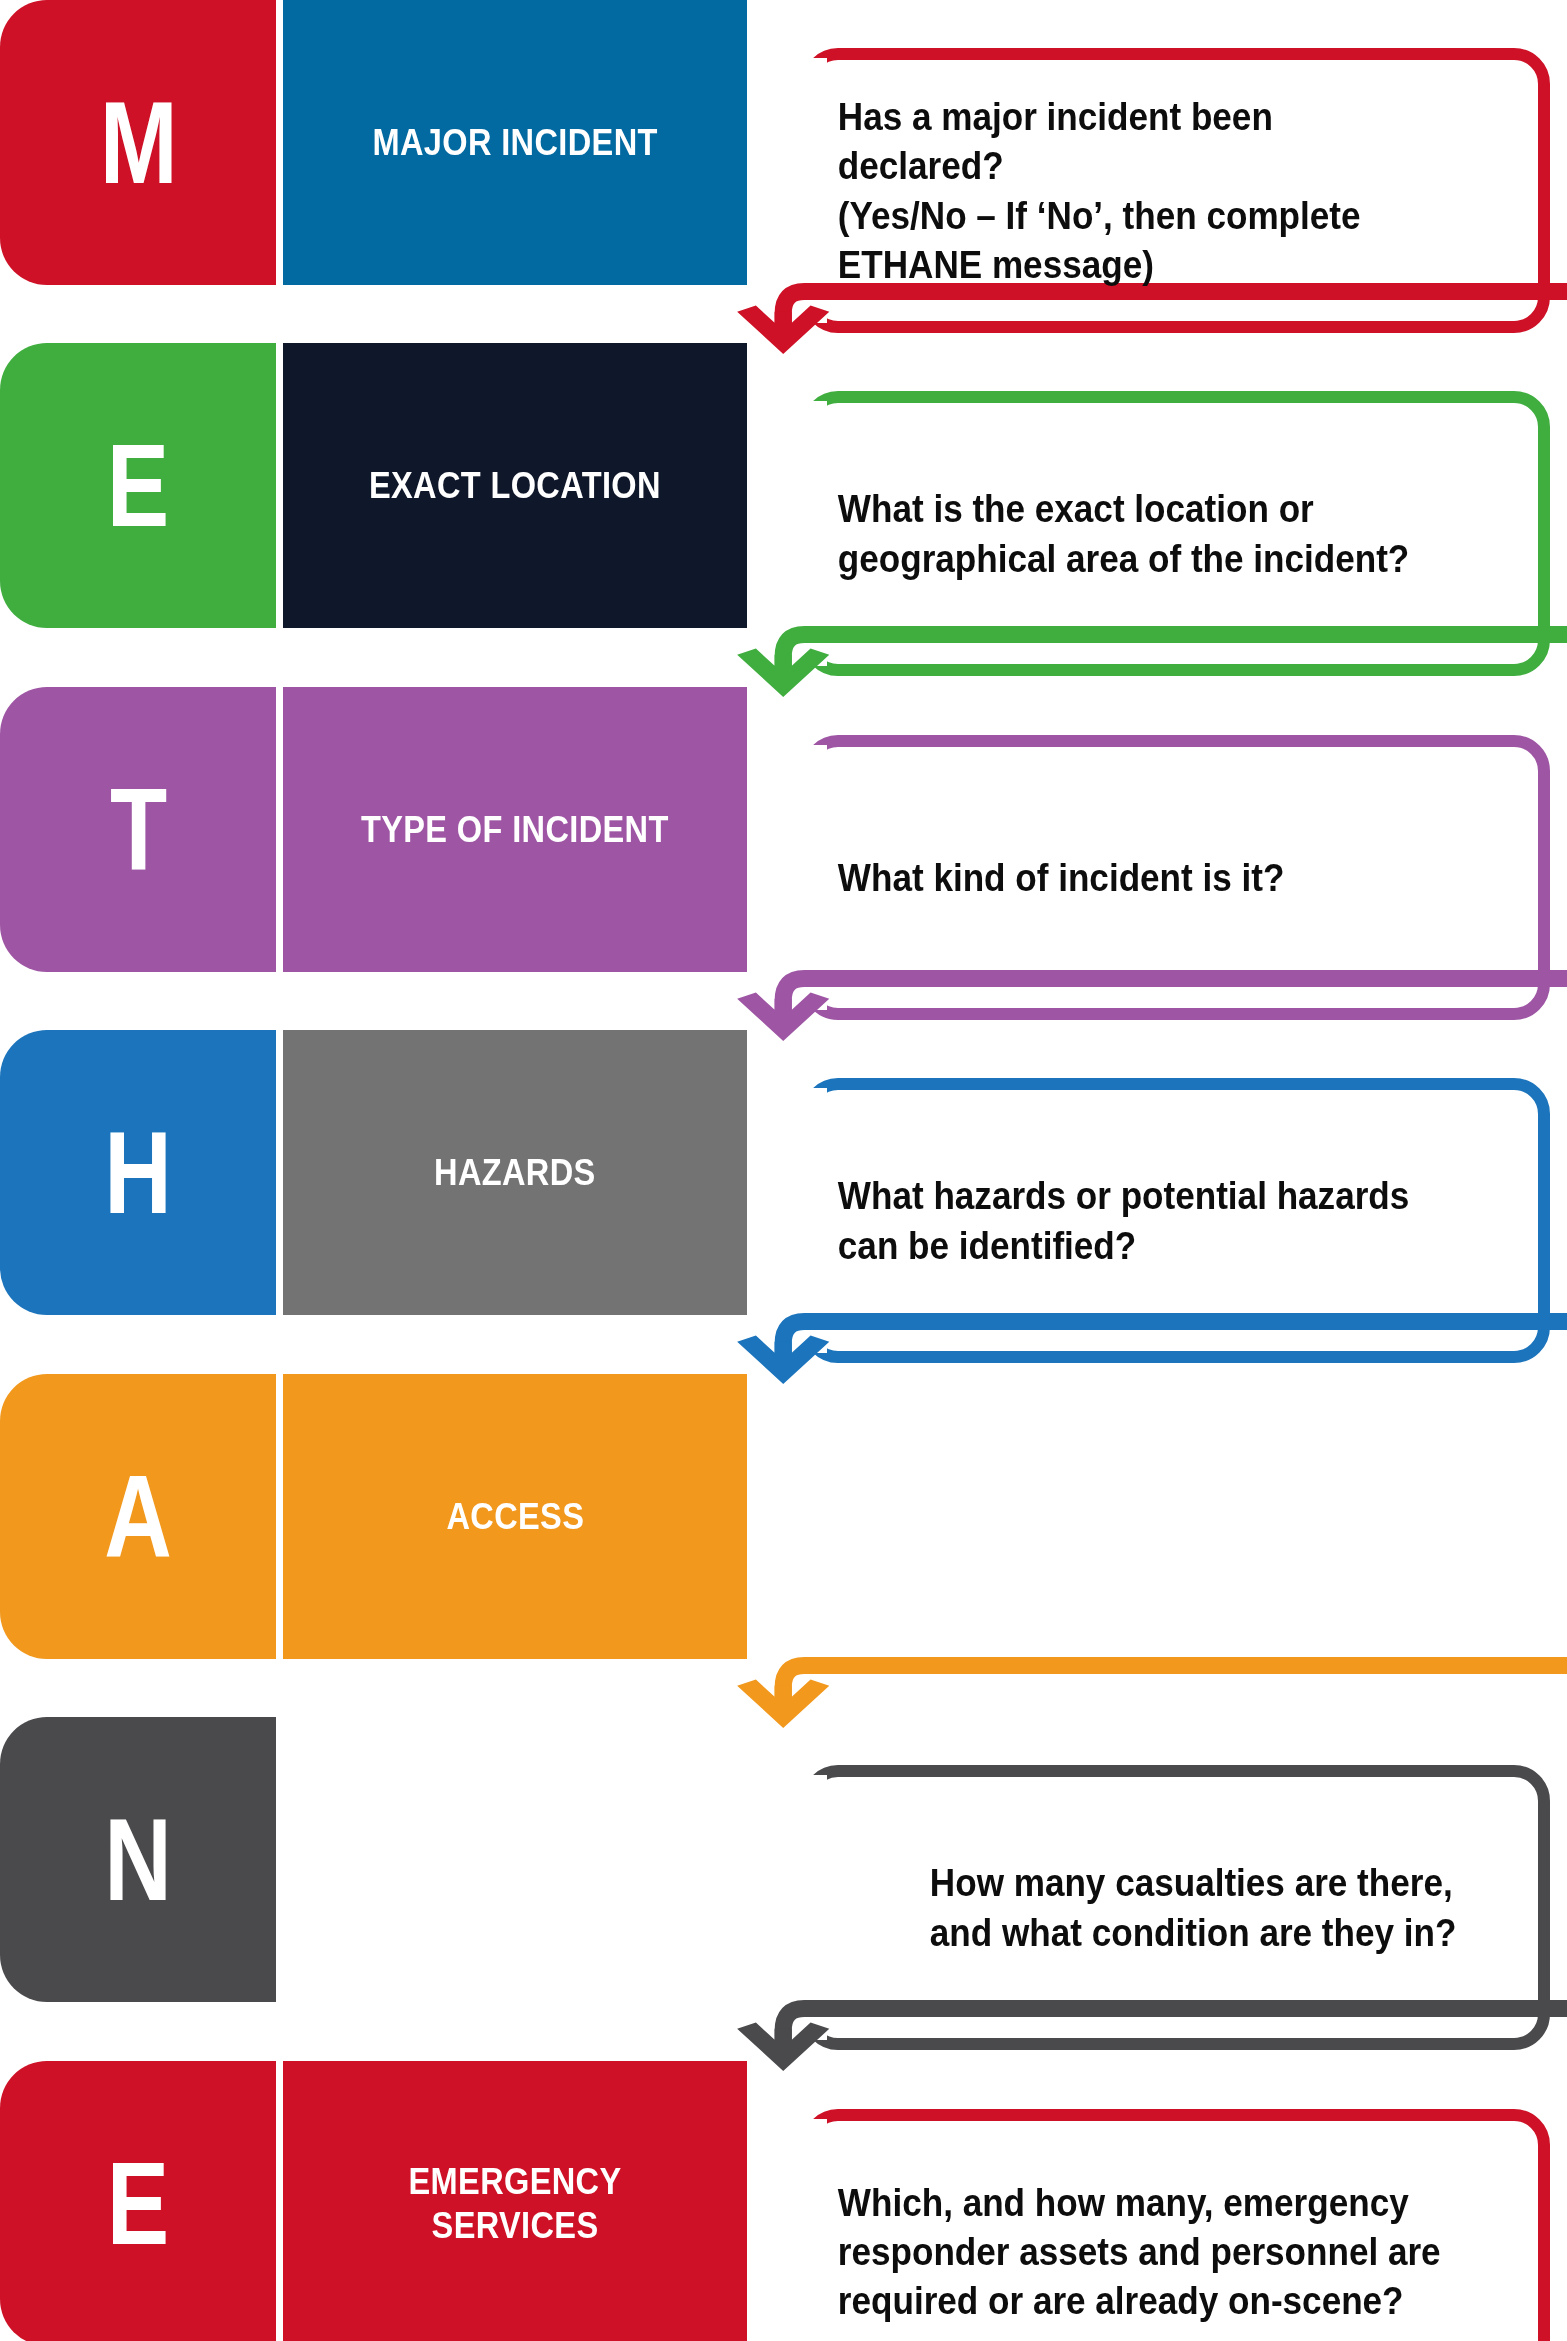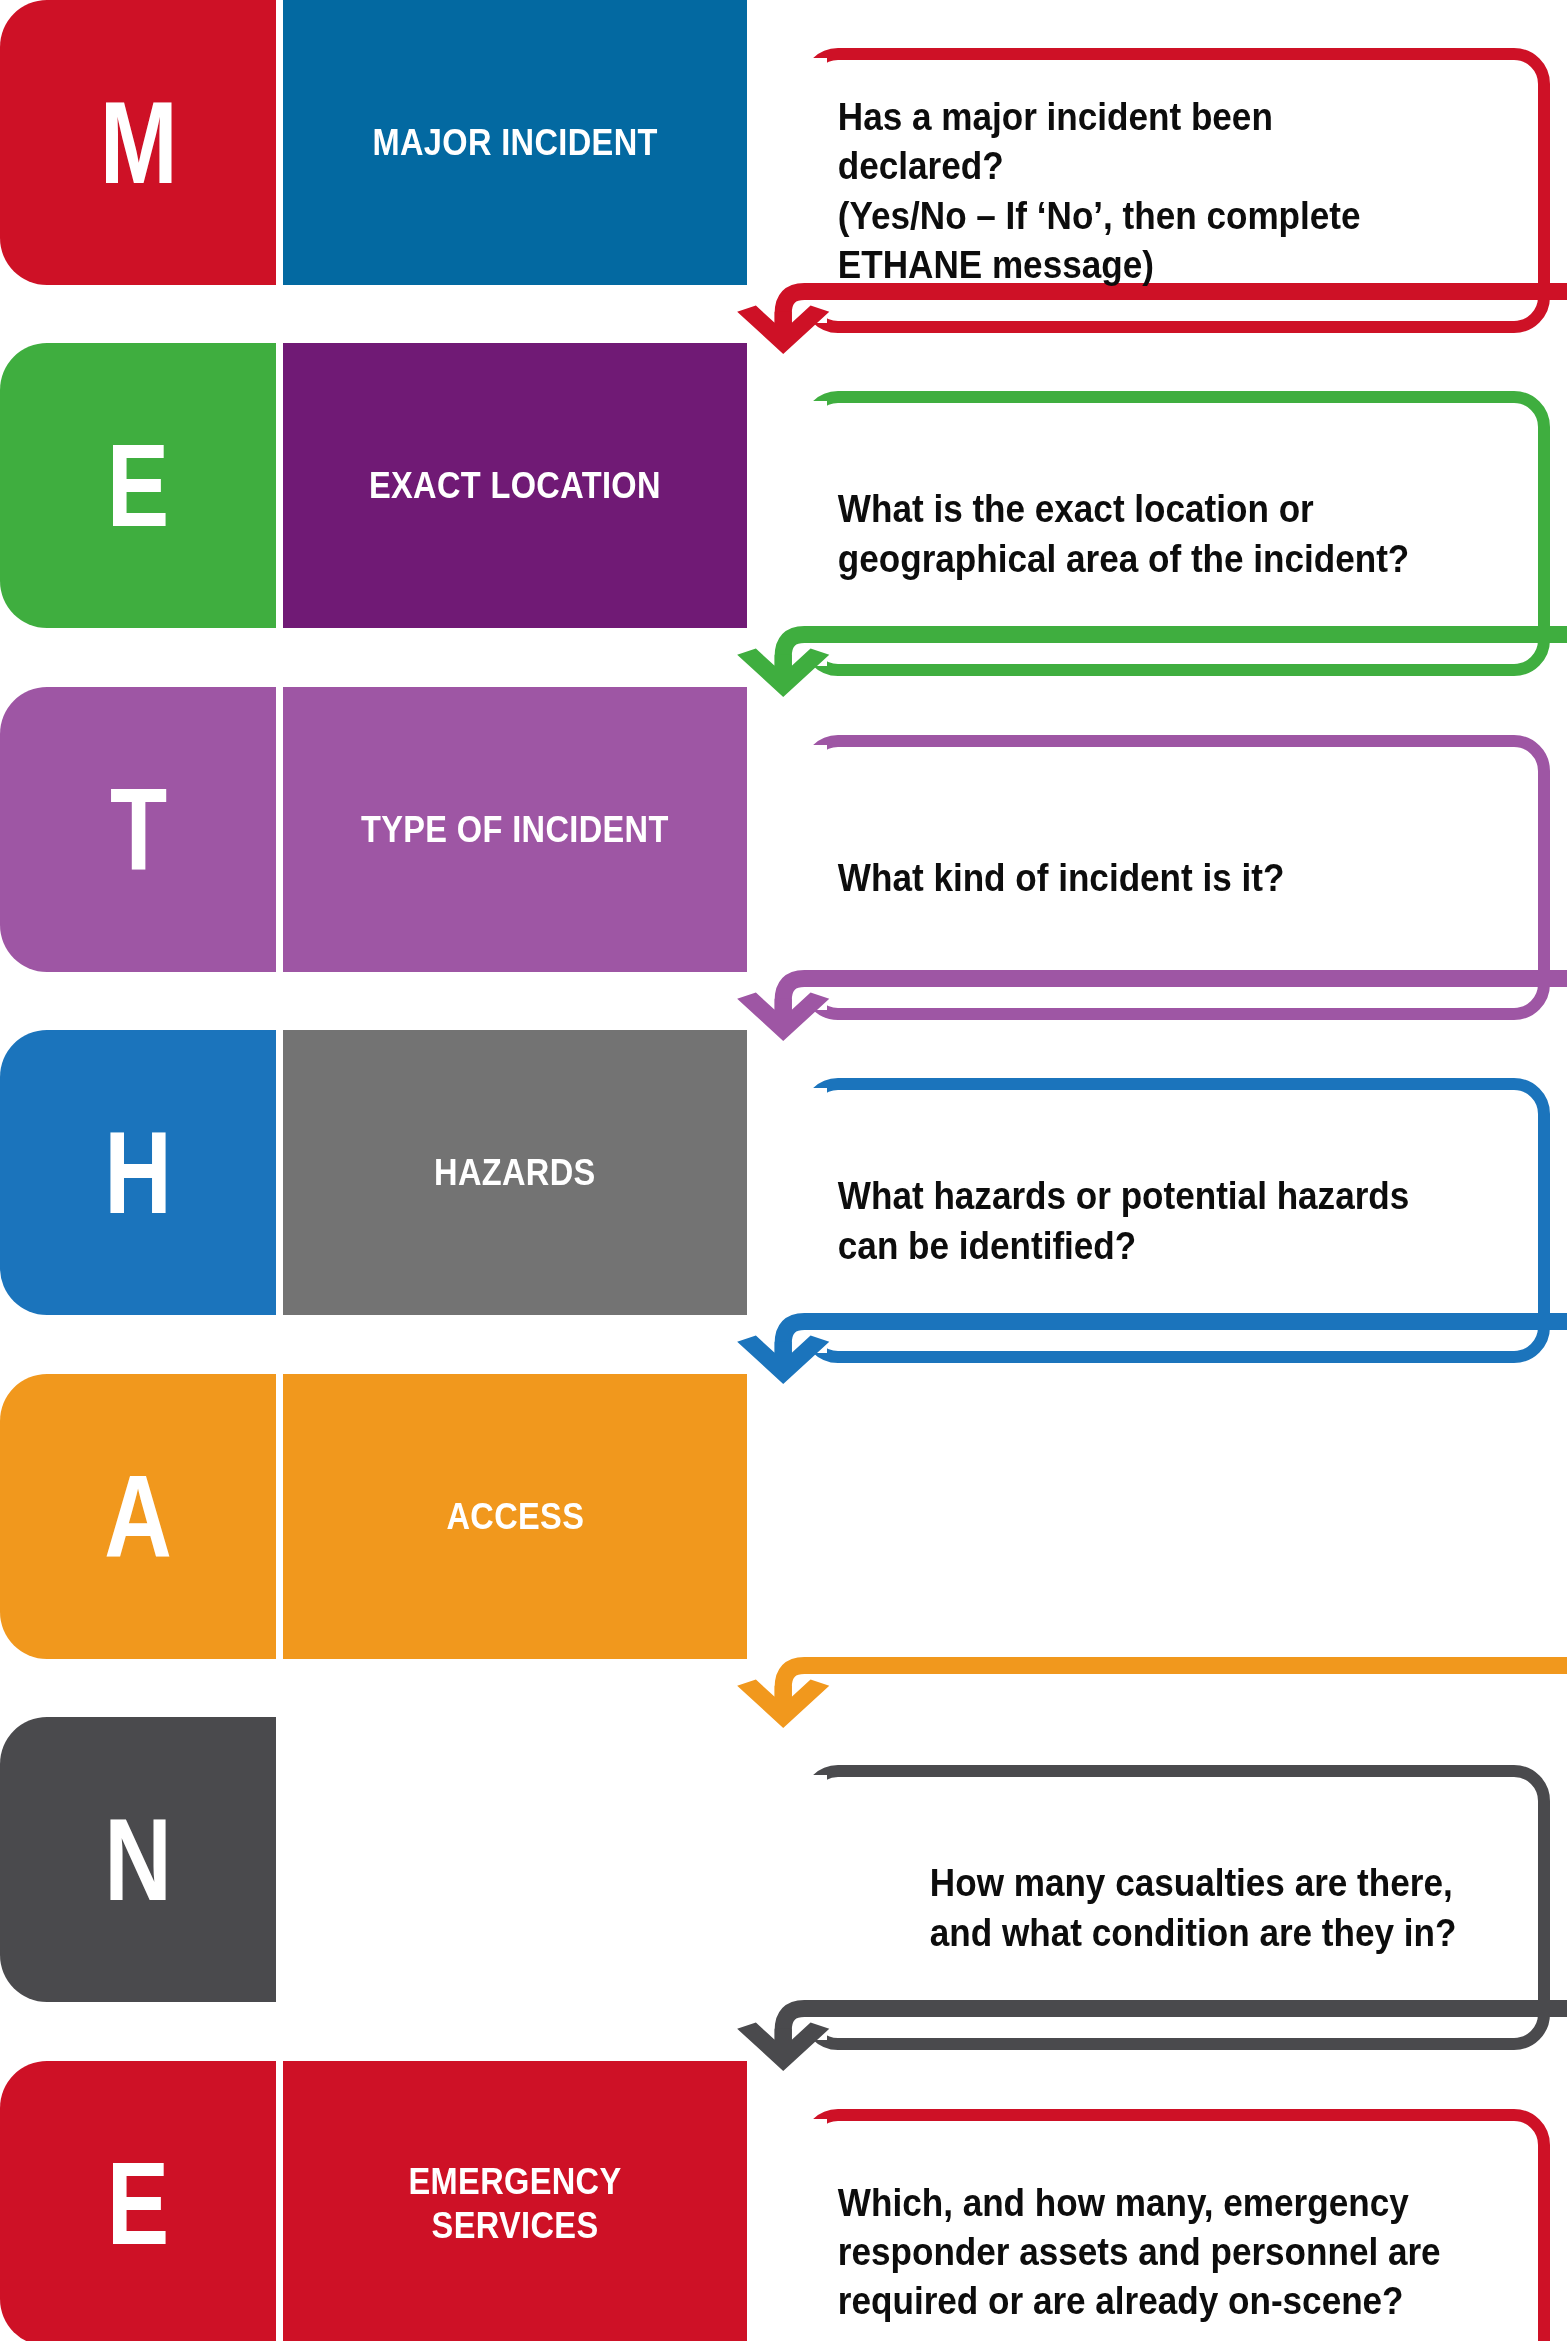--- a/index.html
+++ b/index.html
@@ -84,21 +84,21 @@
     <div class="connector" style="top: 268px;">
       <svg width="1568" height="86" viewBox="0 0 2008 110">
         <path d="M2008 30 L1030 30 Q1003 30 1003 58 L1003 76" fill="none" stroke="#CE1126" stroke-width="22" stroke-linecap="butt"></path>
         <polygon points="1003,110 944,56 968,48 992,70 992,56 1014,56 1014,70 1038,48 1062,56" fill="#CE1126"></polygon>
       </svg>
     </div>
     <div class="row" style="top: 343px;">
       <div class="letter-tile" style="background: rgb(63, 174, 63);">
         <span class="letter-glyph">E</span>
       </div>
-      <div class="label-tile" style="background: #701a75;">
+      <div class="label-tile" style="background: #0f172a;">
         <span class="label-text">EXACT LOCATION</span>
       </div>
       <div class="card" style="border-color: rgb(63, 174, 63);">
         <div class="card-text">What is the exact location or
 geographical area of the incident?</div>
       </div>
     </div>
     <div class="connector" style="top: 611px;">
       <svg width="1568" height="86" viewBox="0 0 2008 110">
         <path d="M2008 30 L1030 30 Q1003 30 1003 58 L1003 76" fill="none" stroke="#3FAE3F" stroke-width="22" stroke-linecap="butt"></path>

